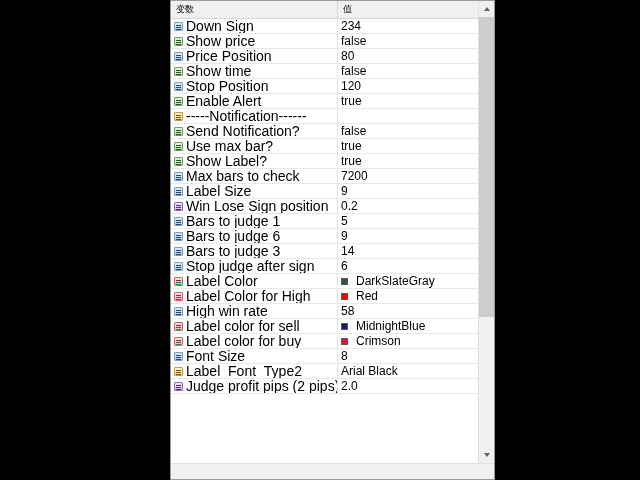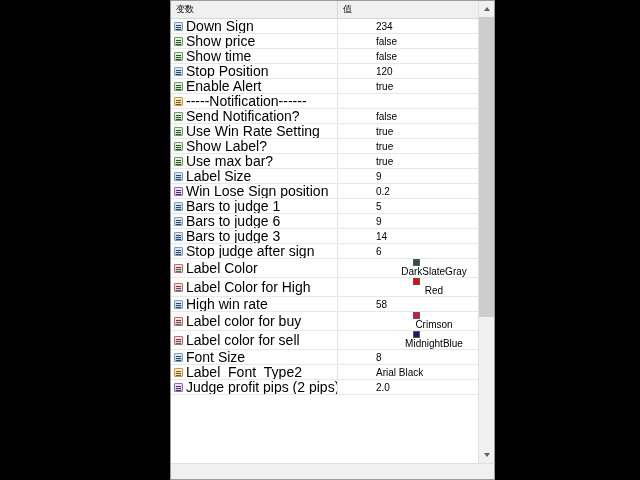--- a/index.html
+++ b/index.html
@@ -147,34 +147,33 @@
   }
   .ico-color::after {
     content: "";
     position: absolute;
     left: 1px; top: 2px;
     width: 5px; height: 1px;
     background: #8a2f2f;
     box-shadow: 0 2px 0 #2f5fa0, 0 4px 0 #2f8a3f;
   }
   .nm { font-size: 14px; line-height: 11px; color: #000; }
-  .vl { font-size: 10px; line-height: 11px; color: #000; margin-left: 35px; }
+  .vl { font-size: 12px; line-height: 11px; color: #000; }
   .swatch {
     display: inline-block;
     width: 7px;
     height: 7px;
     flex: 0 0 7px;
     border: 1px solid #5a5a5a;
     box-sizing: border-box;
   }
   .vcolor {
     display: flex;
     align-items: center;
-    gap: 0;
-    flex-direction: column;
+    gap: 8px;
   }
   
   .scrollbar {
     position: absolute;
     right: 0px;
     top: 0px;
     width: 16px;
     height: 100%;
     background: #f0f0f0;
     border-left: 1px solid #e0e0e0;
@@ -249,20 +248,29 @@
                 <div class="cellflex">
                   <span class="ico ico-bool"></span>
                   <span class="nm">Show price</span>
                 </div>
               </td>
               <td class="c-val"><span class="vl">false</span></td>
             </tr>
             <tr>
               <td class="c-name">
                 <div class="cellflex">
+                  <span class="ico ico-int"></span>
+                  <span class="nm">Price Position</span>
+                </div>
+              </td>
+              <td class="c-val"><span class="vl">80</span></td>
+            </tr>
+            <tr>
+              <td class="c-name">
+                <div class="cellflex">
                   <span class="ico ico-bool"></span>
                   <span class="nm">Show time</span>
                 </div>
               </td>
               <td class="c-val"><span class="vl">false</span></td>
             </tr>
             <tr>
               <td class="c-name">
                 <div class="cellflex">
                   <span class="ico ico-int"></span>
@@ -295,42 +303,42 @@
                   <span class="ico ico-bool"></span>
                   <span class="nm">Send Notification?</span>
                 </div>
               </td>
               <td class="c-val"><span class="vl">false</span></td>
             </tr>
             <tr>
               <td class="c-name">
                 <div class="cellflex">
                   <span class="ico ico-bool"></span>
-                  <span class="nm">Use Win Rate Setting</span>
+                  <span class="nm">Use max bar?</span>
                 </div>
               </td>
               <td class="c-val"><span class="vl">true</span></td>
             </tr>
             <tr>
               <td class="c-name">
                 <div class="cellflex">
                   <span class="ico ico-bool"></span>
                   <span class="nm">Show Label?</span>
                 </div>
               </td>
               <td class="c-val"><span class="vl">true</span></td>
             </tr>
             <tr>
               <td class="c-name">
                 <div class="cellflex">
-                  <span class="ico ico-bool"></span>
-                  <span class="nm">Use max bar?</span>
-                </div>
-              </td>
-              <td class="c-val"><span class="vl">true</span></td>
+                  <span class="ico ico-int"></span>
+                  <span class="nm">Max bars to check</span>
+                </div>
+              </td>
+              <td class="c-val"><span class="vl">7200</span></td>
             </tr>
             <tr>
               <td class="c-name">
                 <div class="cellflex">
                   <span class="ico ico-int"></span>
                   <span class="nm">Label Size</span>
                 </div>
               </td>
               <td class="c-val"><span class="vl">9</span></td>
             </tr>
@@ -413,41 +421,41 @@
                   <span class="ico ico-int"></span>
                   <span class="nm">High win rate</span>
                 </div>
               </td>
               <td class="c-val"><span class="vl">58</span></td>
             </tr>
             <tr>
               <td class="c-name">
                 <div class="cellflex">
                   <span class="ico ico-color"></span>
+                  <span class="nm">Label color for sell</span>
+                </div>
+              </td>
+              <td class="c-val">
+                <div class="vcolor">
+                  <span class="swatch" style="background: rgb(25, 25, 112);"></span>
+                  <span class="vl">MidnightBlue</span>
+                </div>
+              </td>
+            </tr>
+            <tr>
+              <td class="c-name">
+                <div class="cellflex">
+                  <span class="ico ico-color"></span>
                   <span class="nm">Label color for buy</span>
                 </div>
               </td>
               <td class="c-val">
                 <div class="vcolor">
                   <span class="swatch" style="background: rgb(220, 20, 60);"></span>
                   <span class="vl">Crimson</span>
-                </div>
-              </td>
-            </tr>
-            <tr>
-              <td class="c-name">
-                <div class="cellflex">
-                  <span class="ico ico-color"></span>
-                  <span class="nm">Label color for sell</span>
-                </div>
-              </td>
-              <td class="c-val">
-                <div class="vcolor">
-                  <span class="swatch" style="background: rgb(25, 25, 112);"></span>
-                  <span class="vl">MidnightBlue</span>
                 </div>
               </td>
             </tr>
             <tr>
               <td class="c-name">
                 <div class="cellflex">
                   <span class="ico ico-int"></span>
                   <span class="nm">Font Size</span>
                 </div>
               </td>

